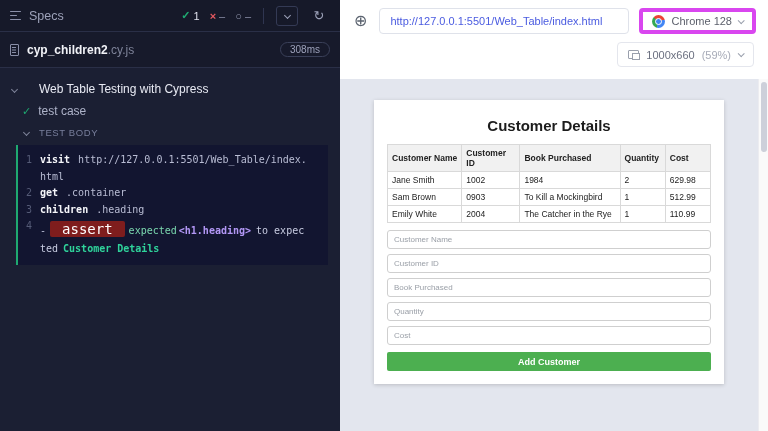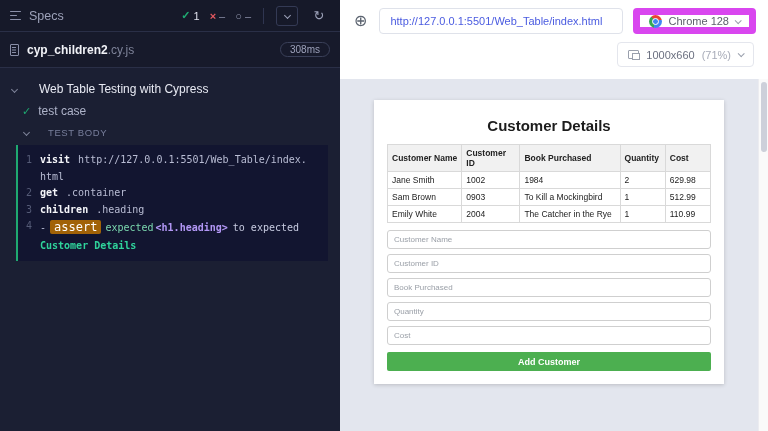--- a/index.html
+++ b/index.html
@@ -29,40 +29,40 @@
   .doc-icon::after { content:""; position:absolute; left:1px; top:2px; width:4px; height:1px; background:#8a8fa8; box-shadow:0 2.5px 0 #8a8fa8, 0 5px 0 #8a8fa8; }
   .spec-name { color:#f1f2f7; font-size:12px; font-weight:bold; }
   .spec-ext { color:#7e8399; font-size:12px; font-weight:normal; }
   .duration-pill { margin-left:auto; border:1px solid #3a4059; color:#9da2bb; font-size:10px; border-radius:9px; padding:1px 9px; }
 
   .log { flex:1; padding:10px 8px; overflow:hidden; }
   .suite-row { display:flex; align-items:center; gap:22px; color:#e8eaf3; font-size:12px; padding:4px 4px; cursor:pointer; }
   .suite-row .chev, .body-row .chev { color:#7e8399; }
   .test-row { display:flex; align-items:center; gap:7px; font-size:12px; color:#aeb3c9; padding:4px 4px 4px 14px; cursor:pointer; }
   .test-check { color:#1fa971; font-size:11px; }
-  .body-row { display:flex; align-items:center; gap:19px; color:#787f9c; font-size:9.5px; letter-spacing:0.6px; padding:5px 4px 5px 16px; cursor:pointer; }
+  .body-row { display:flex; align-items:center; gap:10px; color:#787f9c; font-size:9.5px; letter-spacing:0.6px; padding:5px 4px 5px 16px; cursor:pointer; }
 
   .code-block { margin:2px 4px 0 8px; background:#121530; border-left:2px solid #1fa971; padding:7px 6px 7px 4px; font-family:"DejaVu Sans Mono", monospace; font-size:10px; line-height:1.65; }
   .cmd-line { display:flex; cursor:pointer; }
   .cmd-num { width:18px; flex-shrink:0; text-align:right; padding-right:8px; color:#555b77; }
   .cmd-content { flex:1; word-break:break-all; color:#b9bdd4; padding-right:14px; }
   .cmd-method { color:#f5f6fa; font-weight:bold; margin-right:8px; }
-  .assert-badge { background:#a16207; color:#fff; padding:0 4px; border-radius:2px; font-size:12px; margin:0 4px; }
+  .assert-badge { background:#7f1d1d; color:#fff; padding:0 12px; border-radius:2px; font-size:14px; margin:0 4px; }
   .assert-expected { color:#7ad7ae; margin-right:2px; }
   .assert-subject { color:#b297f5; font-weight:bold; margin-right:5px; white-space:nowrap; }
   .assert-verb { color:#c7cbe0; margin-right:5px; }
   .assert-value { color:#2fd39b; font-weight:bold; white-space:nowrap; }
 
   
   .right { flex:1; display:flex; flex-direction:column; background:#fff; }
   .toolbar { background:#fff; padding:8px 12px 6px 12px; }
   .url-row { display:flex; align-items:center; gap:10px; }
   .selector-btn { background:none; border:none; font-size:16px; color:#5c6470; cursor:pointer; line-height:1; padding:2px; }
   .url-box { flex:1; height:26px; border:1px solid #dfe2ea; border-radius:4px; color:#4a5be0; font-size:11px; padding:0 10px; font-family:"Liberation Sans", sans-serif; outline:none; background:#fff; }
-  .browser-btn { height:26px; border:7px solid #d946ef; border-radius:4px; background:#fff; display:flex; align-items:center; gap:6px; padding:0 9px; font-size:11px; color:#5b5f6b; cursor:pointer; }
+  .browser-btn { height:26px; border:4px solid #d946ef; border-radius:4px; background:#fff; display:flex; align-items:center; gap:6px; padding:0 9px; font-size:11px; color:#5b5f6b; cursor:pointer; }
   .chrome-icon { width:13px; height:13px; border-radius:50%; position:relative; background:conic-gradient(from -45deg, #ea4335 0 120deg, #4285f4 120deg 240deg, #34a853 240deg 360deg); flex-shrink:0; }
   .chrome-icon::after { content:""; position:absolute; inset:3px; background:#4285f4; border:1px solid #fff; border-radius:50%; }
   .caret { width:5px; height:5px; border-right:1.3px solid #9aa0ad; border-bottom:1.3px solid #9aa0ad; transform:rotate(45deg) translateY(-1px); display:inline-block; }
   .viewport-row { display:flex; justify-content:flex-end; padding:8px 2px 6px 0; }
   .viewport-btn { height:25px; border:1px solid #e4e6ed; border-radius:4px; background:#fff; display:flex; align-items:center; gap:7px; padding:0 10px; font-size:11px; color:#6b7080; cursor:pointer; }
   .viewport-icon { width:11px; height:9px; border:1px solid #9aa0ad; border-radius:1px; position:relative; }
   .viewport-icon::after { content:""; position:absolute; right:-2px; bottom:-2px; width:6px; height:5px; background:#fff; border:1px solid #9aa0ad; }
   .viewport-zoom { color:#a7abb8; }
 
   .stage-wrap { flex:1; display:flex; }
@@ -180,21 +180,21 @@
       <button class="browser-btn">
         <span class="chrome-icon"></span>
         <span>Chrome 128</span>
         <span class="caret"></span>
       </button>
     </div>
     <div class="viewport-row">
       <button class="viewport-btn">
         <span class="viewport-icon"></span>
         <span>1000x660</span>
-        <span class="viewport-zoom">(71%)</span>
+        <span class="viewport-zoom">(59%)</span>
         <span class="caret"></span>
       </button>
     </div>
   </div>
 
   <div class="stage-wrap">
     <div class="stage">
       <div class="card">
         <h1>Customer Details</h1>
 

